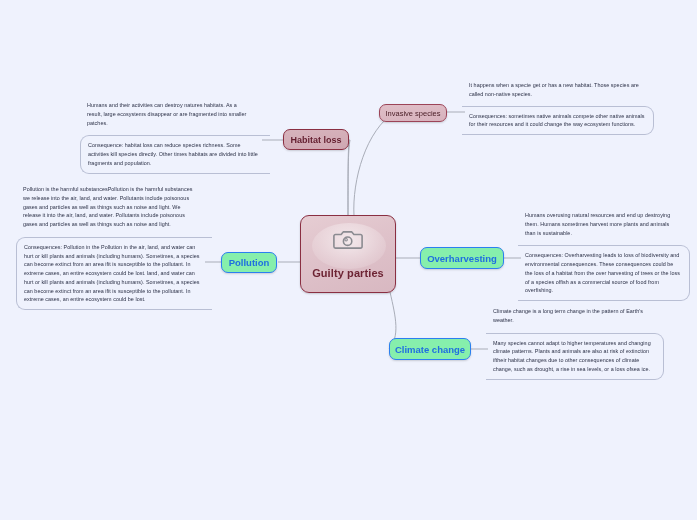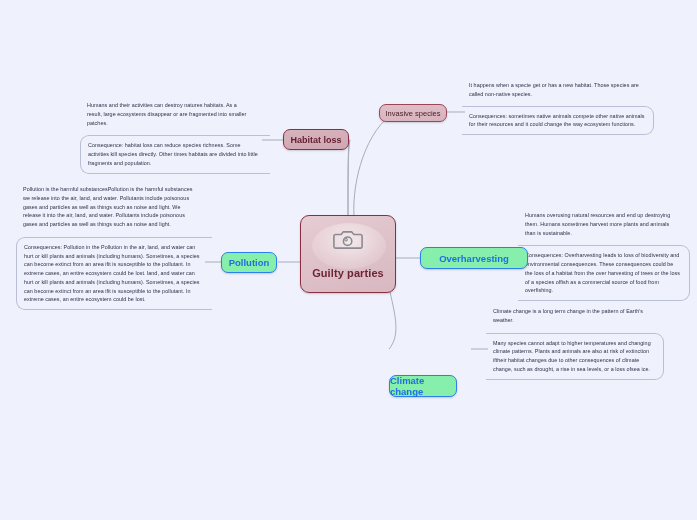--- a/index.html
+++ b/index.html
@@ -101,22 +101,22 @@
     background: linear-gradient(175deg, #e0bfc8 0%, #d7b2bd 100%);
     border: 1.4px solid #9c4458;
     color: #4c2029;
     font-size: 7.5px;
     font-weight: normal;
   }
 
   #node-habitat   { left: 283px; top: 129px; width: 66px; height: 21px; }
   #node-invasive  { left: 379px; top: 104px; width: 68px; height: 18px; border-radius: 7px; }
   #node-pollution { left: 221px; top: 252px; width: 56px; height: 21px; }
-  #node-overharv  { left: 420px; top: 247px; width: 108px; height: 22px; }
-  #node-climate   { left: 389px; top: 338px; width: 68px; height: 22px; margin-top: 37px; }
+  #node-overharv  { left: 420px; top: 247px; width: 84px; height: 22px; }
+  #node-climate   { left: 389px; top: 338px; width: 82px; height: 22px; }
 
   
   .note-group {
     position: absolute;
     z-index: 3;
   }
   .note {
     position: relative;
     box-sizing: border-box;
     font-size: 5.4px;

